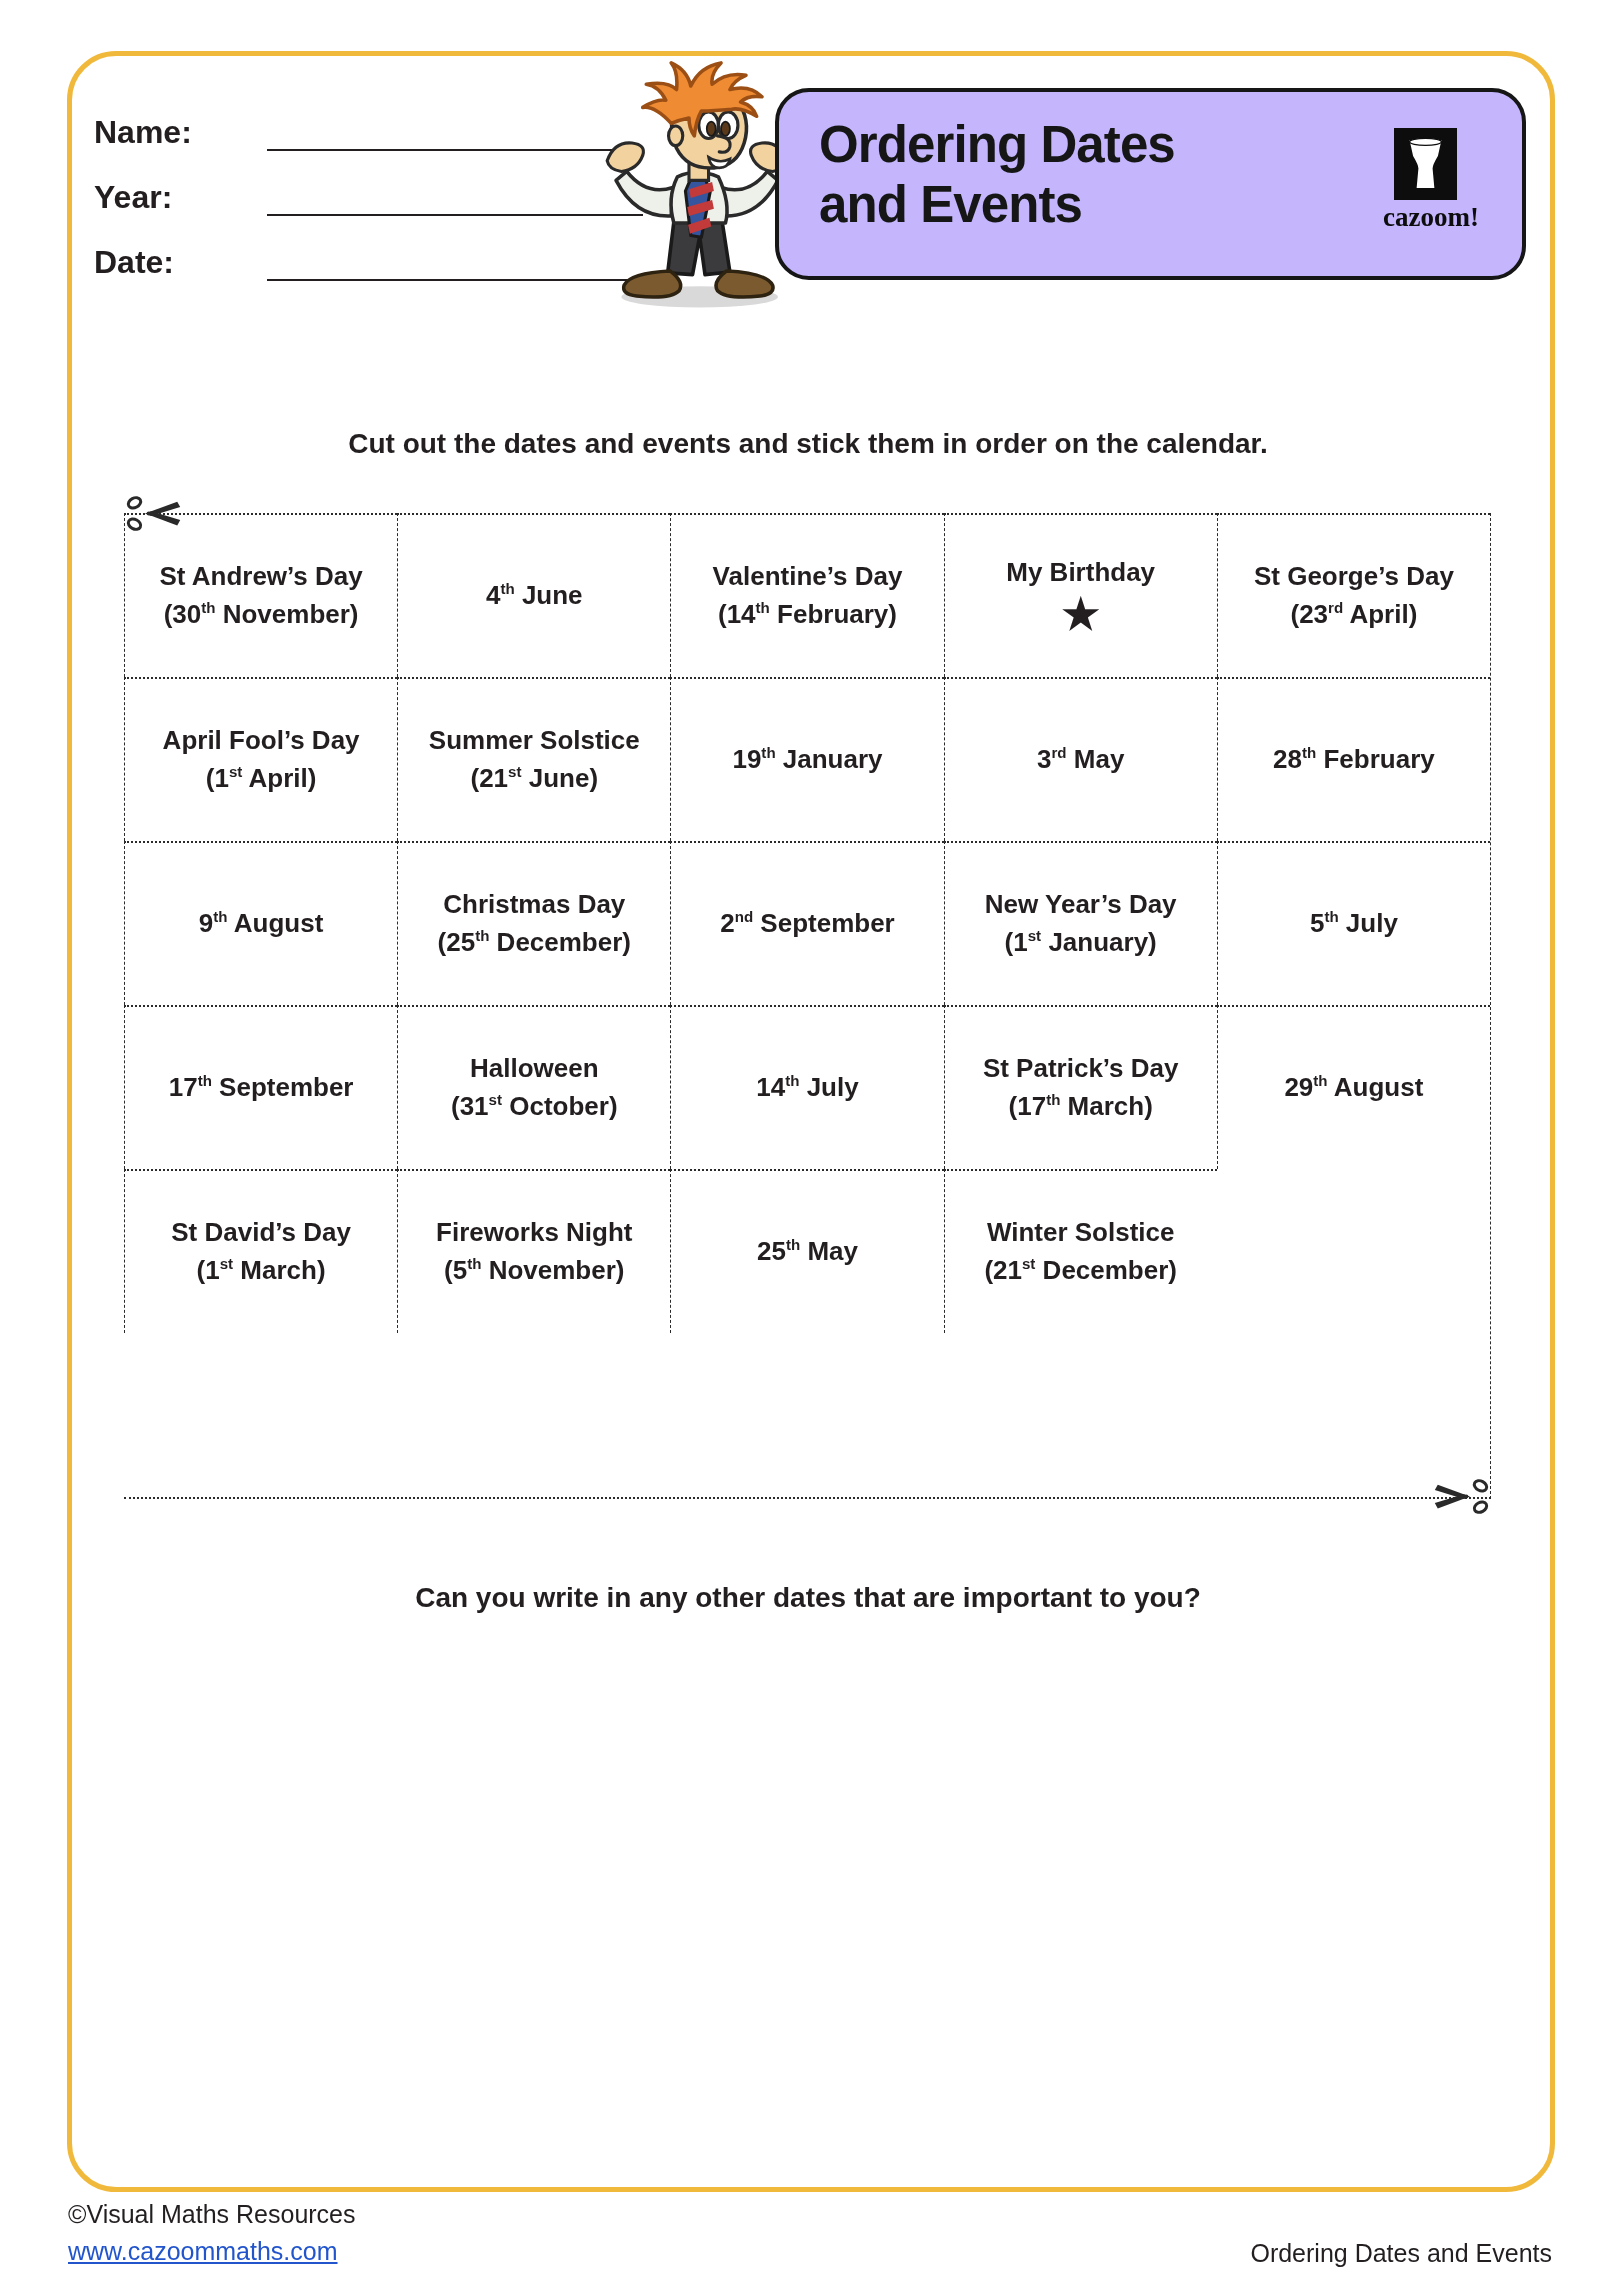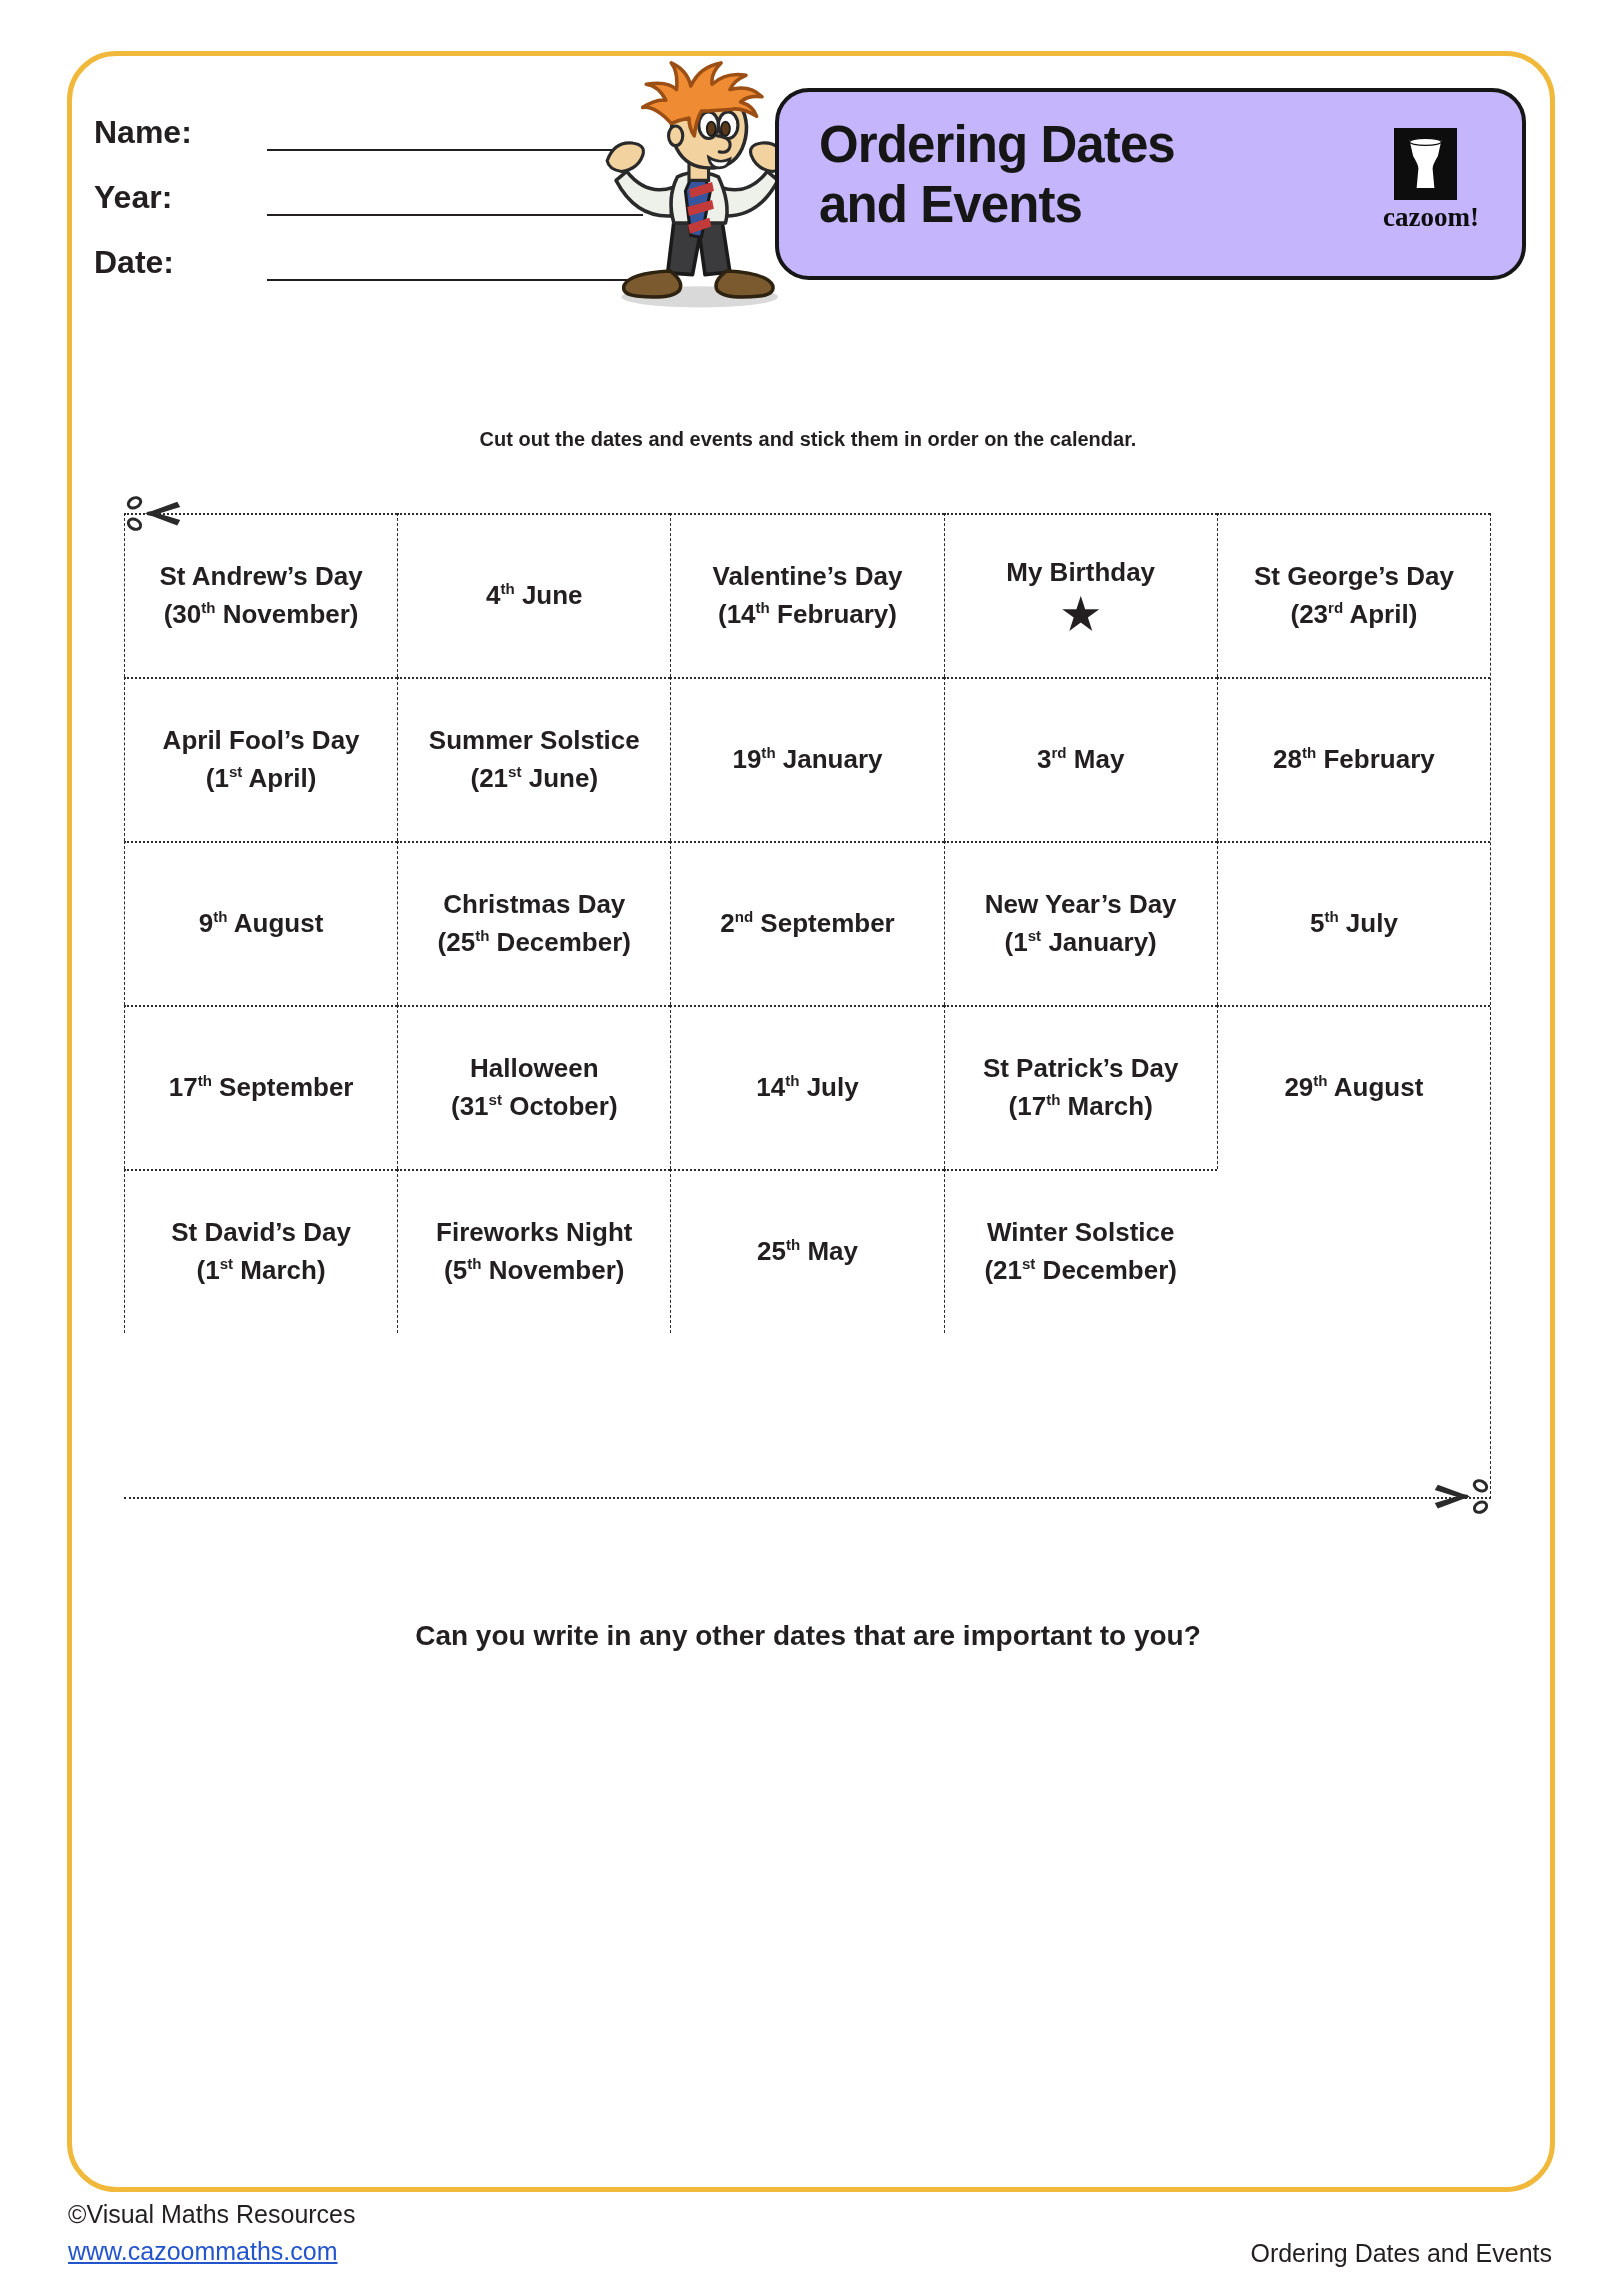--- a/index.html
+++ b/index.html
@@ -20,22 +20,22 @@
 
   
   .title-box{position:absolute;left:775px;top:88px;width:743px;height:184px;
     background:#c4b5fd;border:4.5px solid #161616;border-radius:34px;}
   .title-text{position:absolute;left:40px;top:23px;font-size:51px;font-weight:bold;line-height:1.17;letter-spacing:-0.9px;color:#161616;}
   .logo{position:absolute;right:43px;top:36px;width:107px;text-align:right;}
   .logo-box{width:63px;height:72px;background:#0d0d0d;margin:0 auto;display:flex;align-items:center;justify-content:center;}
   .logo-text{font-family:"Liberation Serif",serif;font-weight:bold;font-size:27px;color:#0d0d0d;margin-top:1.8px;letter-spacing:0px;}
 
   
-  .instruction{position:absolute;left:0;top:428px;width:100%;text-align:center;font-size:20px;font-weight:bold;}
-  .question{position:absolute;left:0;top:1582px;width:100%;text-align:center;font-size:28px;font-weight:bold;margin-top:38px;}
+  .instruction{position:absolute;left:0;top:428px;width:100%;text-align:center;font-size:28px;font-weight:bold;}
+  .question{position:absolute;left:0;top:1582px;width:100%;text-align:center;font-size:28px;font-weight:bold;}
 
   
   .grid{position:absolute;left:124px;top:513px;width:1366px;height:984px;
     display:grid;grid-template-columns:repeat(5,1fr);grid-template-rows:repeat(6,1fr);
     border-right:1.8px dashed #2b2b2b;border-bottom:2.7px dotted #2b2b2b;}
   .cell{border-top:2.7px dotted #2b2b2b;border-left:1.8px dashed #2b2b2b;
     display:flex;flex-direction:column;align-items:center;justify-content:center;
     font-size:26px;font-weight:bold;text-align:center;line-height:1.45;padding:5.4px;}
   .cell sup{font-size:0.58em;vertical-align:super;line-height:0;}
   .star{font-size:43px;line-height:1.1;}

